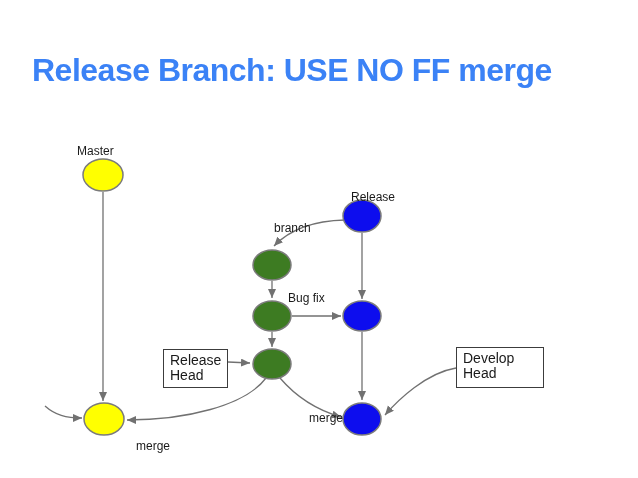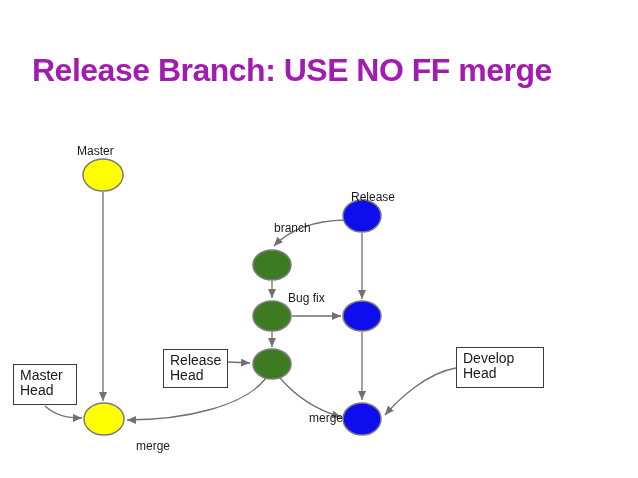--- a/index.html
+++ b/index.html
@@ -1,20 +1,20 @@
 <!DOCTYPE html>
 <html><head>
 <meta charset="utf-8">
 <style>
   html,body{margin:0;padding:0;background:#ffffff;}
   body{width:638px;height:478px;position:relative;font-family:"Liberation Sans",sans-serif;}
   .slide{position:absolute;left:0;top:0;width:638px;height:478px;background:#ffffff;overflow:hidden;}
   .title{
     position:absolute;left:32px;top:52px;
-    font-size:32px;font-weight:bold;color:#a21caf;
+    font-size:32px;font-weight:bold;color:#3b82f6;
     letter-spacing:-0.5px;white-space:nowrap;
   }
   .diagram-svg{position:absolute;left:0;top:0;}
   .lbl{
     position:absolute;font-size:12px;color:#1a1a1a;white-space:nowrap;line-height:13px;margin-top:14px;
   }
   .headbox{
     position:absolute;box-sizing:border-box;background:#ffffff;
     border:1px solid #3c3c3c;font-size:14px;line-height:15px;
     padding:3px 2px 0 6px;color:#1a1a1a;
@@ -60,23 +60,20 @@
       </g>
   </svg>
 
   <div class="lbl" style="left:77px;top:131px">Master</div>
   <div class="lbl" style="left:351px;top:177px">Release</div>
   <div class="lbl" style="left:274px;top:208px">branch</div>
   <div class="lbl" style="left:288px;top:278px">Bug fix</div>
   <div class="lbl" style="left:136px;top:426px">merge</div>
   <div class="lbl" style="left:309px;top:398px">merge</div>
 
-  <div class="headbox" style="left:13px;top:364px;width:64px;height:41px">
-    <span>Master Head</span>
-  </div>
   <div class="headbox" style="left:163px;top:349px;width:65px;height:39px">
     <span>Release Head</span>
   </div>
   <div class="headbox" style="left:456px;top:347px;width:88px;height:41px">
     <span>Develop Head</span>
   </div>
 
 </div>
 
 </body></html>

